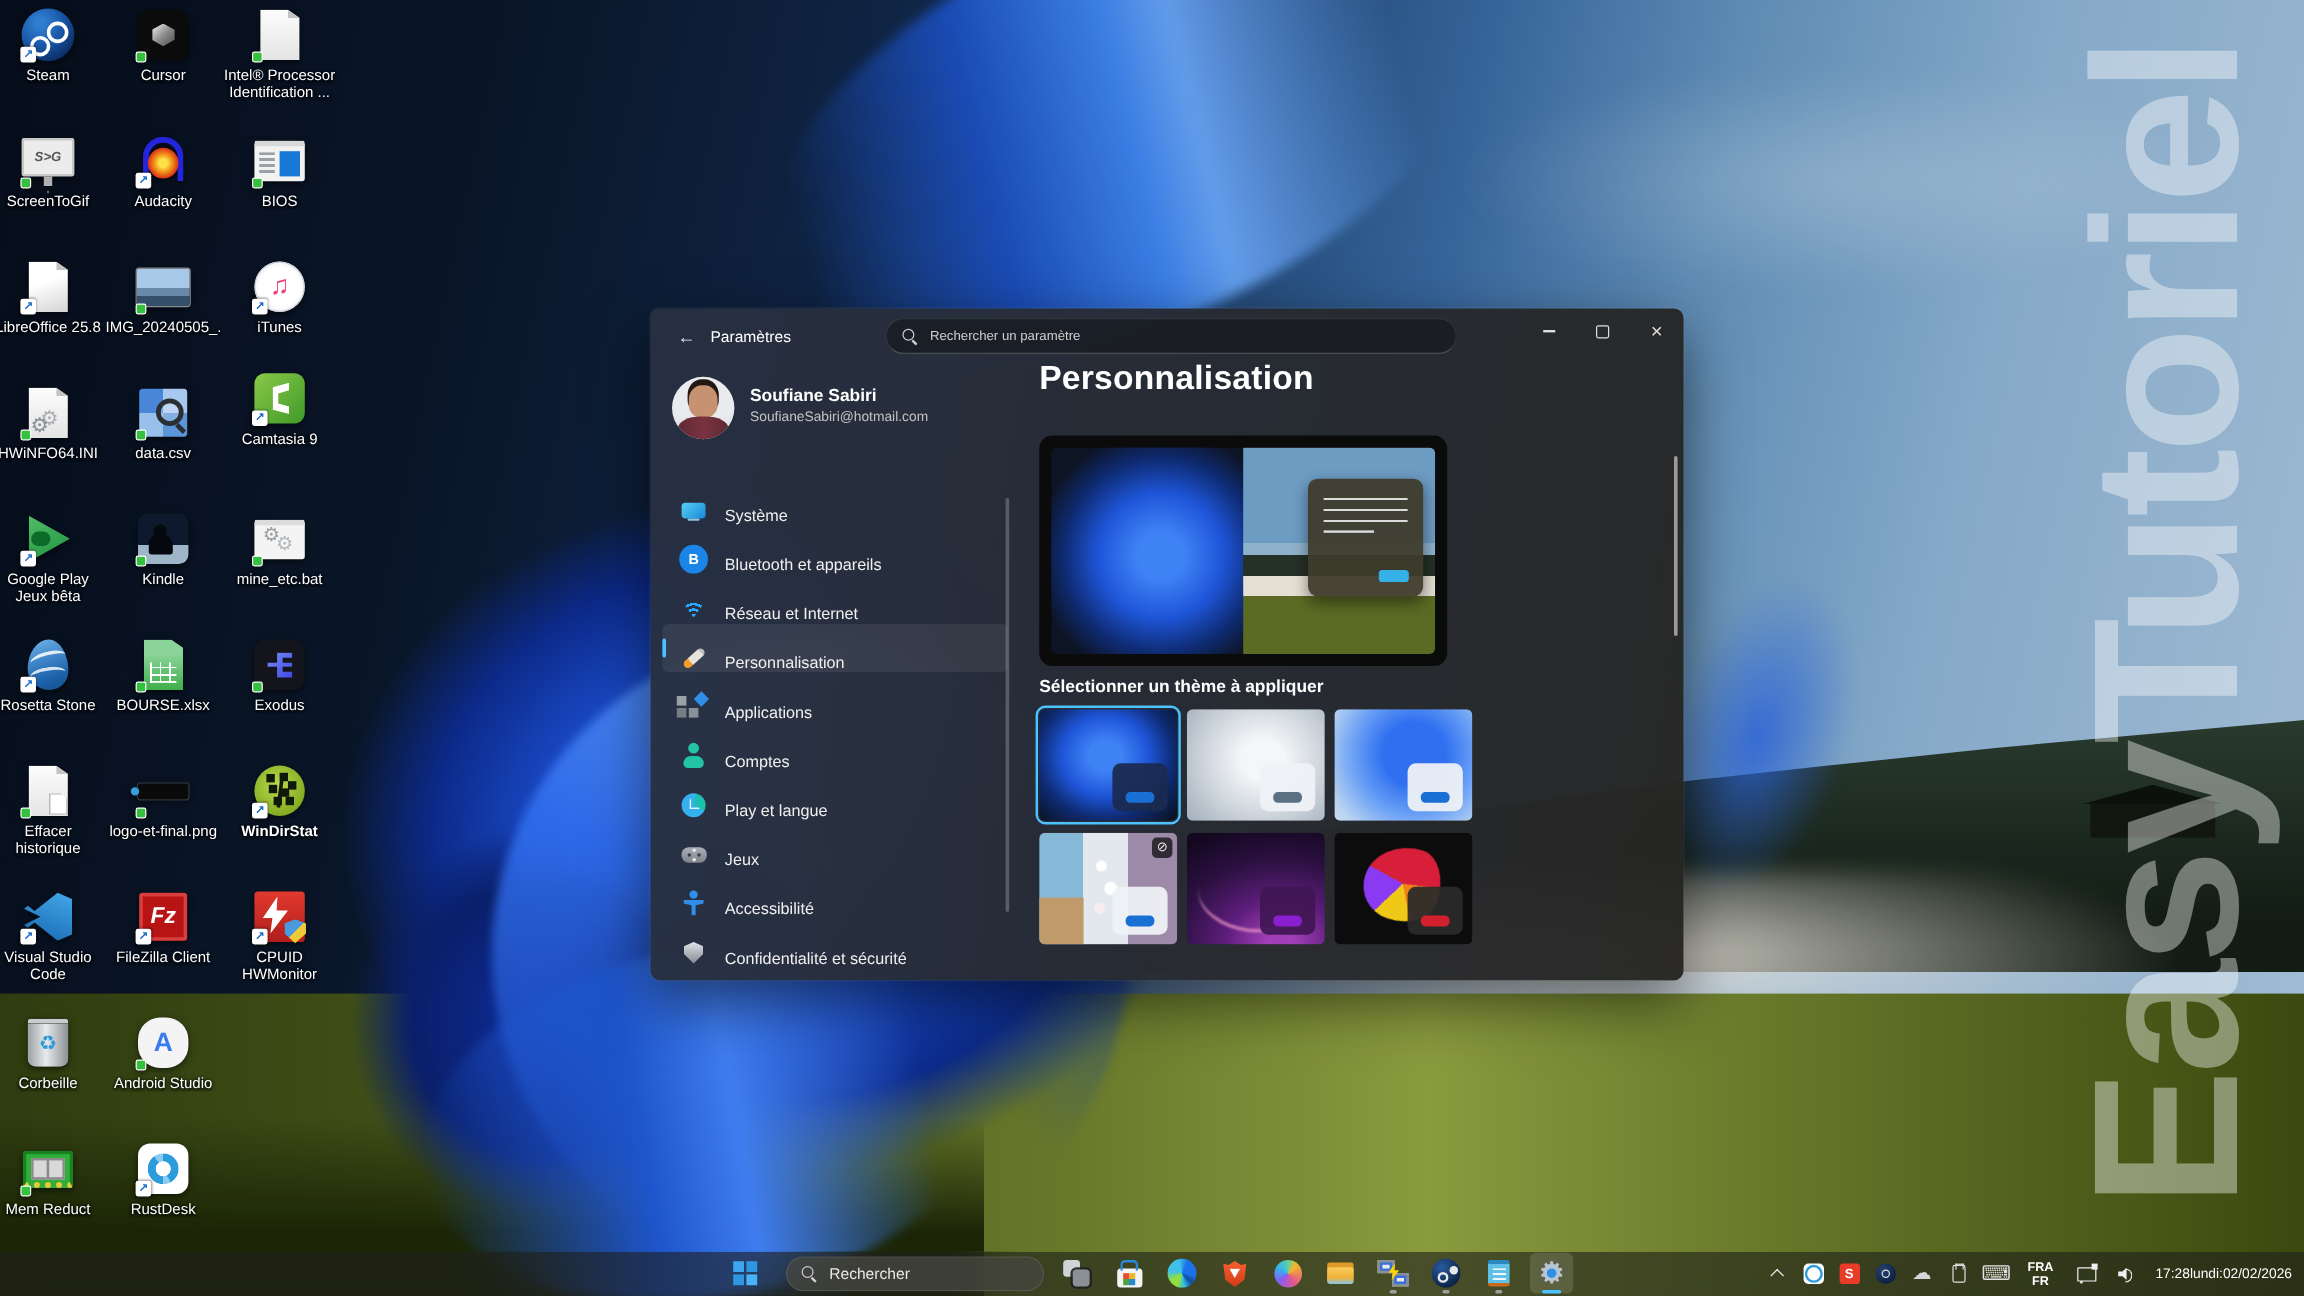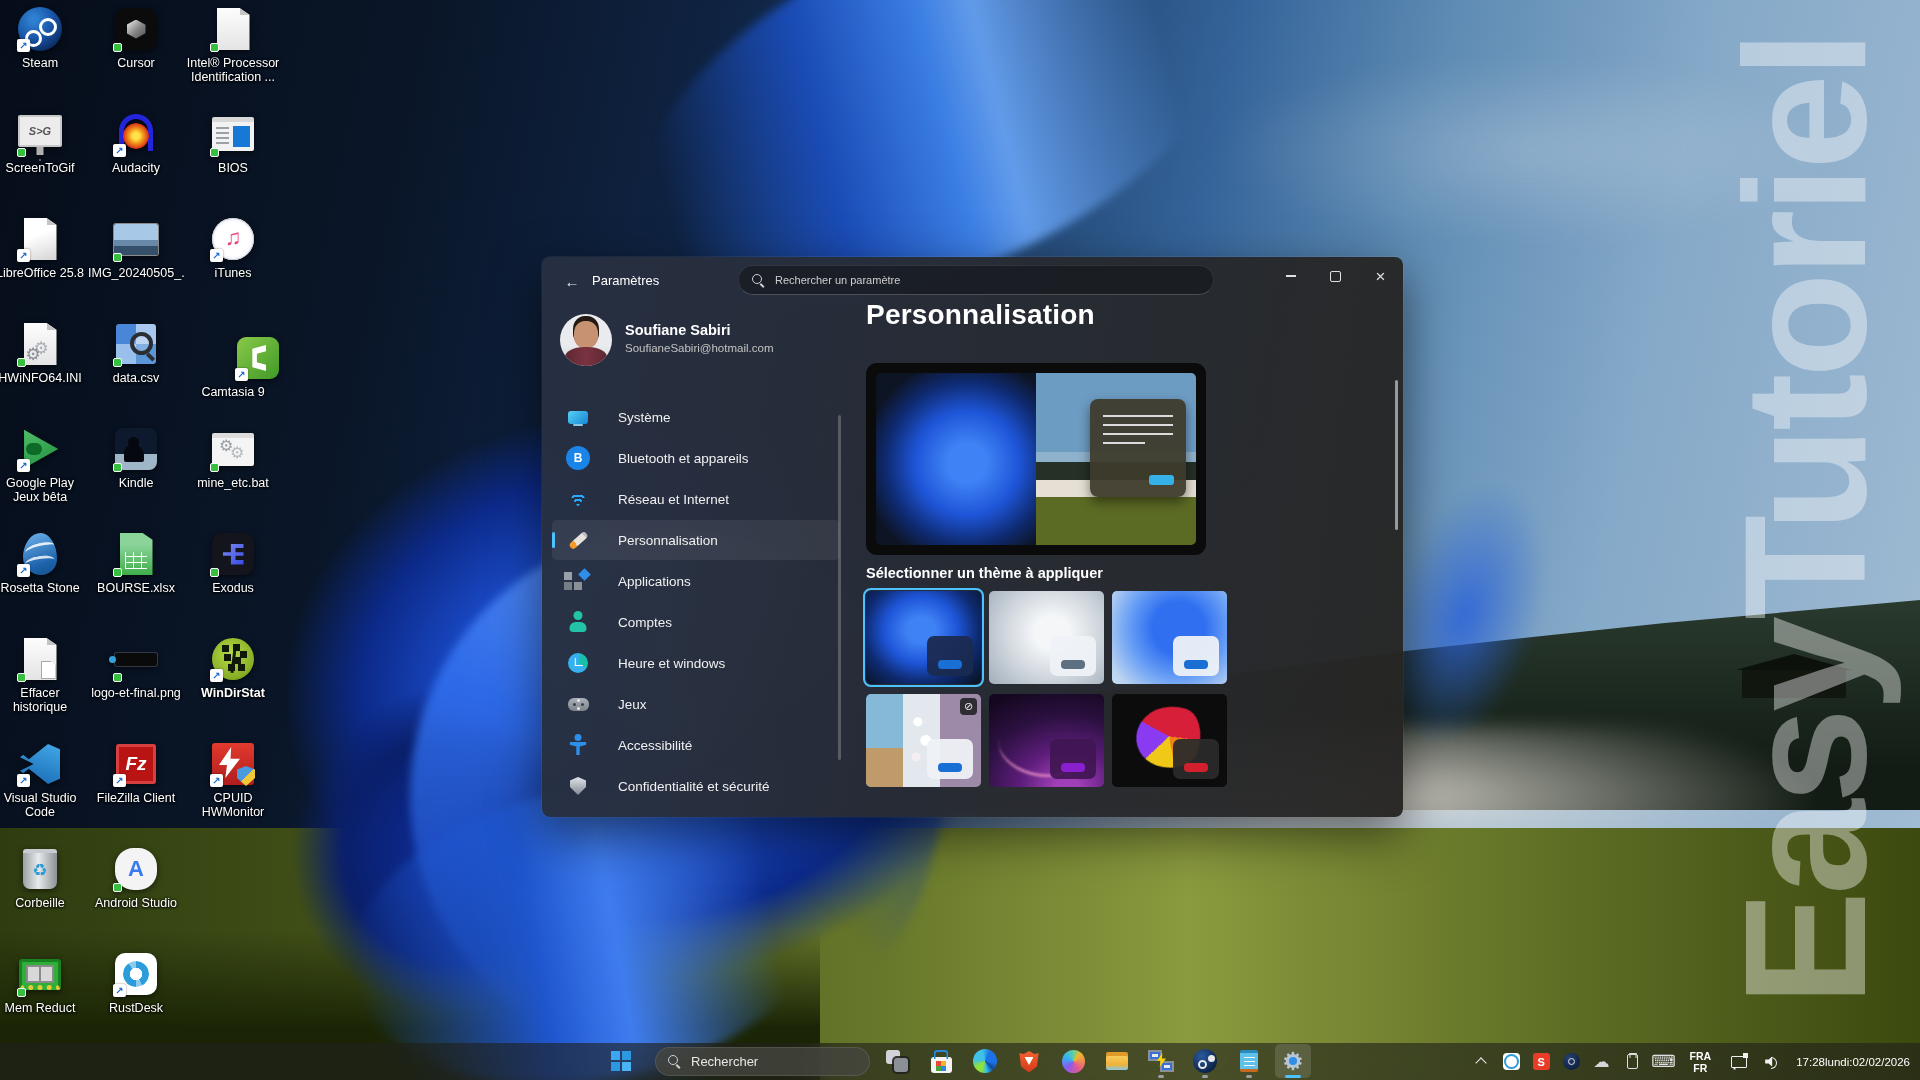--- a/index.html
+++ b/index.html
@@ -112,21 +112,21 @@
 .wc{width:45px;height:38px;display:flex;align-items:center;justify-content:center;color:#e0e0e0}
 .wc-min::before{content:"";width:10px;height:1.5px;background:#e0e0e0}
 .wc-max::before{content:"";width:9px;height:9px;border:1.3px solid #e0e0e0;border-radius:2px}
 .wc-close::before{content:"×";font-size:17px;line-height:1}
 .avatar{position:absolute;left:18px;top:57px;width:52px;height:52px;border-radius:50%;background:linear-gradient(180deg,#e9ebee 0 60%,#d4d8dc);overflow:hidden}
 .avatar::before{content:"";position:absolute;left:14px;top:7px;width:24px;height:27px;background:#c69272;border-radius:45% 45% 40% 40%;box-shadow:0 -4px 0 1px #231812}
 .avatar::after{content:"";position:absolute;left:5px;top:33px;width:42px;height:22px;background:linear-gradient(90deg,#5e2833,#7a3340 50%,#5e2833);border-radius:45% 45% 0 0}
 .uname{position:absolute;left:83px;top:65px;font-size:14.5px;font-weight:bold}
 .umail{position:absolute;left:83px;top:85px;font-size:11.5px;color:#c3c3c3}
 #nav{position:absolute;left:10px;top:140px;width:288px}
-.nitem{position:relative;height:40px;margin-bottom:1px;display:flex;align-items:center;gap:28px;padding-left:14px;border-radius:5px;font-size:13.5px;color:#f0f0f0}
+.nitem{position:relative;height:40px;margin-bottom:1px;display:flex;align-items:flex-end;gap:14px;padding-left:14px;border-radius:5px;font-size:13.5px;color:#f0f0f0}
 .nitem.selected{background:rgba(255,255,255,.07)}
 .npill{position:absolute;left:0;top:50%;transform:translateY(-50%);width:3px;height:16px;border-radius:2px;background:#4cc2ff;display:none}
 .nitem.selected .npill{display:block}
 .nico{width:24px;height:24px;position:relative;display:flex;align-items:center;justify-content:center;flex:none}
 .n-sys::before{content:"";width:20px;height:13px;border-radius:3px;background:linear-gradient(135deg,#57d0f5,#1787d6)}
 .n-sys::after{content:"";position:absolute;bottom:3px;width:10px;height:2px;background:#8ec4e4;border-radius:1px}
 .n-bt{border-radius:50%;background:#1b84e8}
 .n-bt::before{content:"B";color:#fff;font-size:12px;font-weight:bold}
 .n-net::before{content:"";width:22px;height:14px;background:radial-gradient(circle at 50% 100%,#29a8ff 0 2.5px,rgba(0,0,0,0) 2.5px 5px,#29a8ff 5px 7px,rgba(0,0,0,0) 7px 9.5px,#29a8ff 9.5px 11.5px,rgba(0,0,0,0) 11.5px);clip-path:polygon(50% 105%,-15% -40%,115% -40%)}
 .n-pers::before{content:"";width:21px;height:7px;border-radius:4px;transform:rotate(-42deg);background:linear-gradient(90deg,#f59b2a 0 30%,#e8e3da 30% 85%,#b8bcc4 85%)}
@@ -322,21 +322,21 @@
       </span>
       <span class="dlabel">HWiNFO64.INI</span>
     </div>
     <div class="dicon" style="left: 88px; top: 321px;">
       <span class="dic i-csv">
         <span class="shape"></span>
         <span class="badge-sy"></span>
       </span>
       <span class="dlabel">data.csv</span>
     </div>
-    <div class="dicon" style="left: 185px; top: 335px; align-items: flex-end;">
+    <div class="dicon" style="left: 185px; top: 309px;">
       <span class="dic i-cam">
         <span class="shape"></span>
         <span class="badge-sc"></span>
       </span>
       <span class="dlabel">Camtasia 9</span>
     </div>
     <div class="dicon" style="left: -8px; top: 426px;">
       <span class="dic i-gplay">
         <span class="shape"></span>
         <span class="badge-sc"></span>
@@ -487,21 +487,21 @@
       <div class="nitem">
         <span class="nico n-apps"></span>
         <span>Applications</span>
       </div>
       <div class="nitem">
         <span class="nico n-cpt"></span>
         <span>Comptes</span>
       </div>
       <div class="nitem">
         <span class="nico n-time"></span>
-        <span>Heure et windows</span>
+        <span>Play et langue</span>
       </div>
       <div class="nitem">
         <span class="nico n-jeux"></span>
         <span>Jeux</span>
       </div>
       <div class="nitem">
         <span class="nico n-acc"></span>
         <span>Accessibilité</span>
       </div>
       <div class="nitem">

